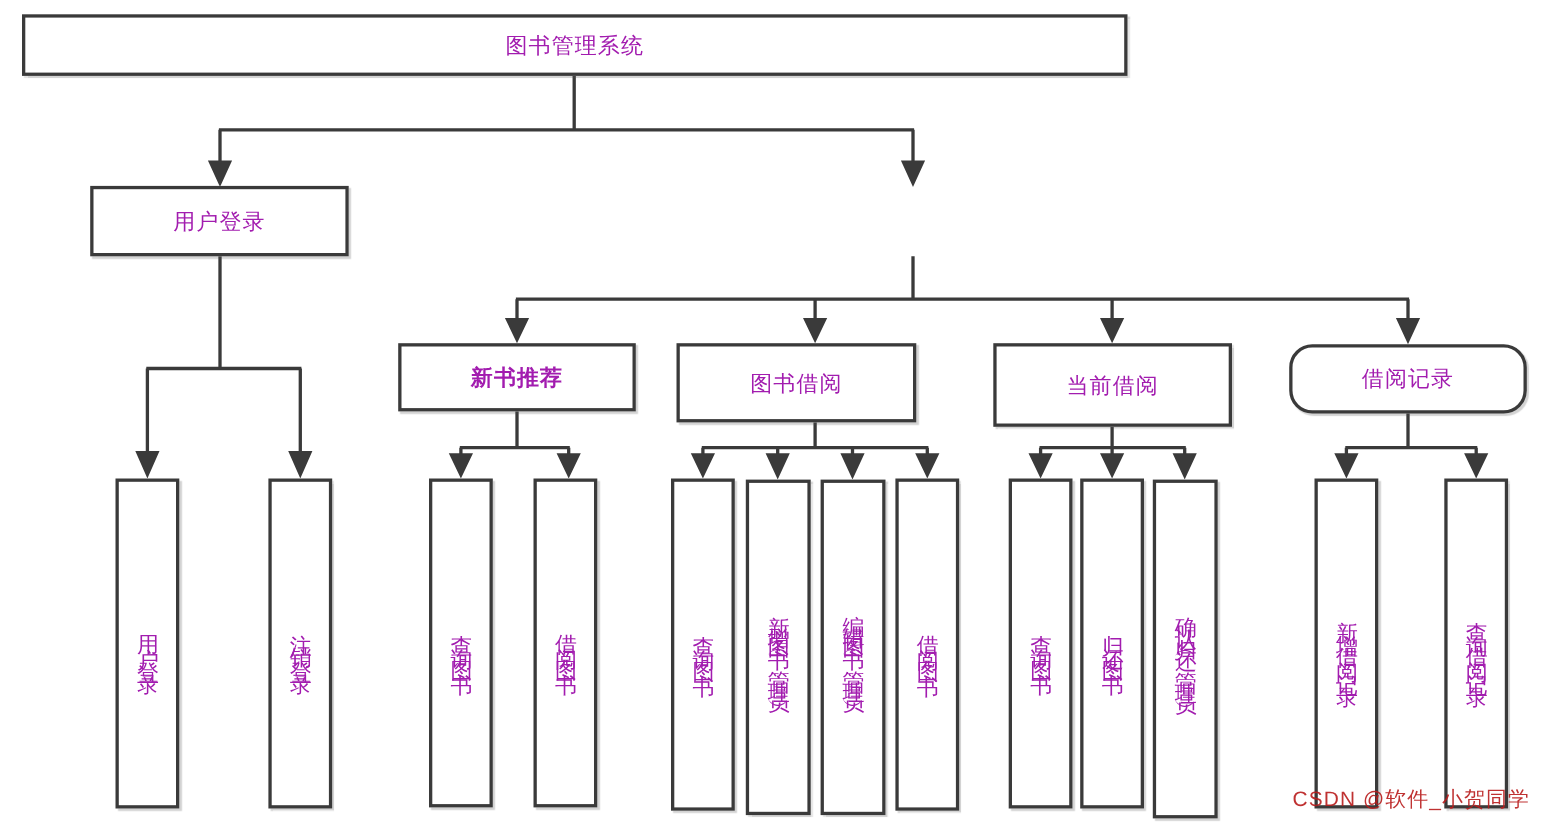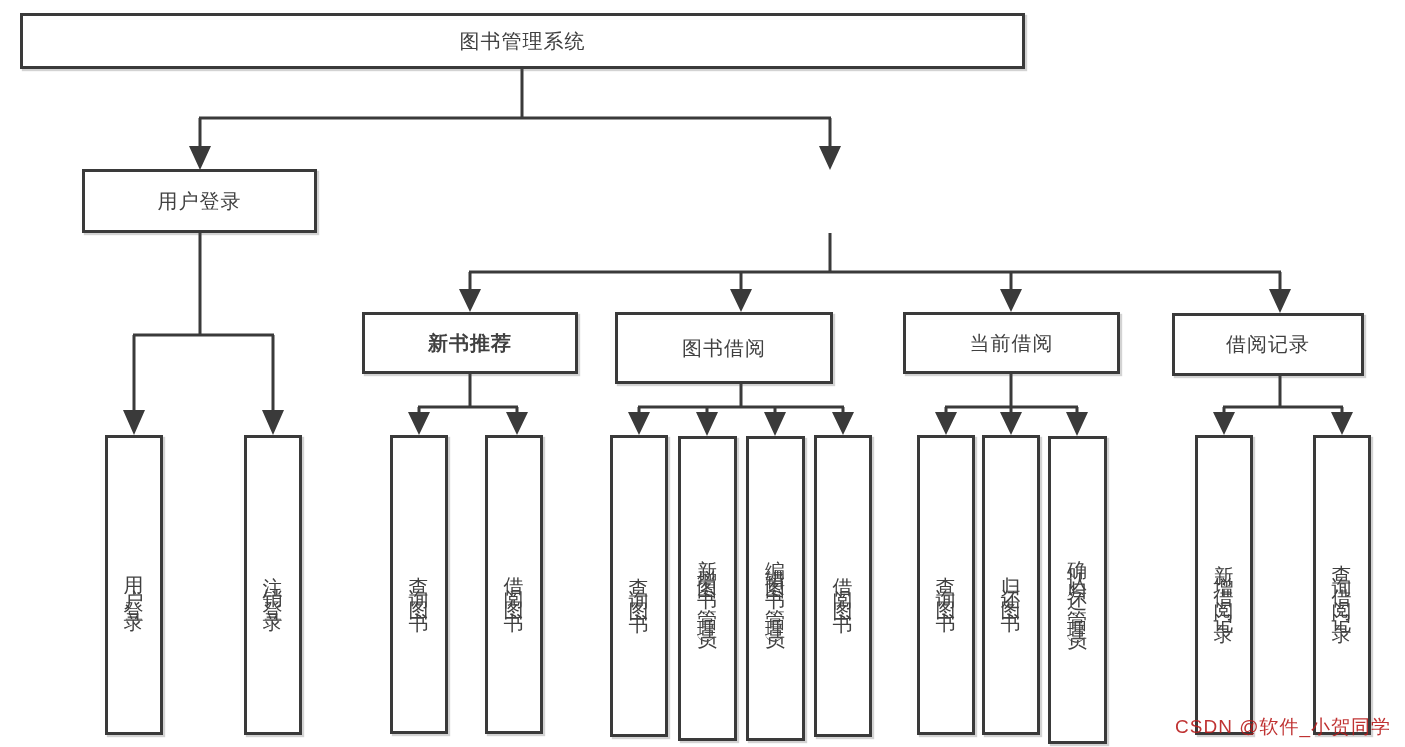--- a/index.html
+++ b/index.html
@@ -13,21 +13,21 @@
   #connectors{
     position:absolute;left:0;top:0;width:1405px;height:747px;z-index:1;
   }
   .box{
     position:absolute;
     box-sizing:border-box;
     background:#ffffff;
     border:3px solid #3a3a3a;
     box-shadow:2px 2px 1px rgba(80,80,80,.25);
     display:flex;align-items:center;justify-content:center;
-    color:#404040;
+    color:#a21caf;
     z-index:2;
   }
   .hlabel{
     font-size:20px;
     letter-spacing:1px;
     white-space:nowrap;
   }
   .vtext{
     writing-mode:vertical-rl;
     text-orientation:mixed;
@@ -119,24 +119,24 @@
   <div class="box" style="left:82px;top:169px;width:235px;height:64px;">
     <span class="hlabel">用户登录</span>
   </div>
 
   <div class="box" style="left:362px;top:312px;width:216px;height:62px;font-weight:bold;">
     <span class="hlabel">新书推荐</span>
   </div>
   <div class="box" style="left:615px;top:312px;width:218px;height:72px;">
     <span class="hlabel">图书借阅</span>
   </div>
-  <div class="box" style="left:903px;top:312px;width:217px;height:62px;">
+  <div class="box" style="left:903px;top:312px;width:217px;height:76px;">
     <span class="hlabel">当前借阅</span>
   </div>
-  <div class="box" style="left:1172px;top:313px;width:192px;height:63px;">
+  <div class="box" style="left:1172px;top:313px;width:216px;height:63px;border-radius:21px;">
     <span class="hlabel">借阅记录</span>
   </div>
 
   <div class="box" style="left:105px;top:435px;width:58px;height:300px;">
     <span class="vtext">用户登录</span>
   </div>
   <div class="box" style="left:244px;top:435px;width:58px;height:300px;">
     <span class="vtext">注销登录</span>
   </div>
 

